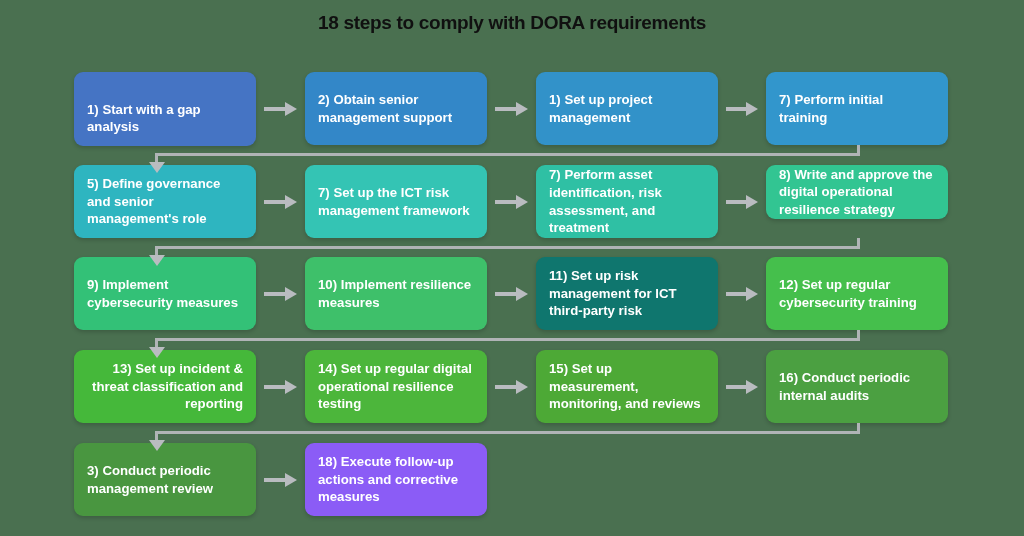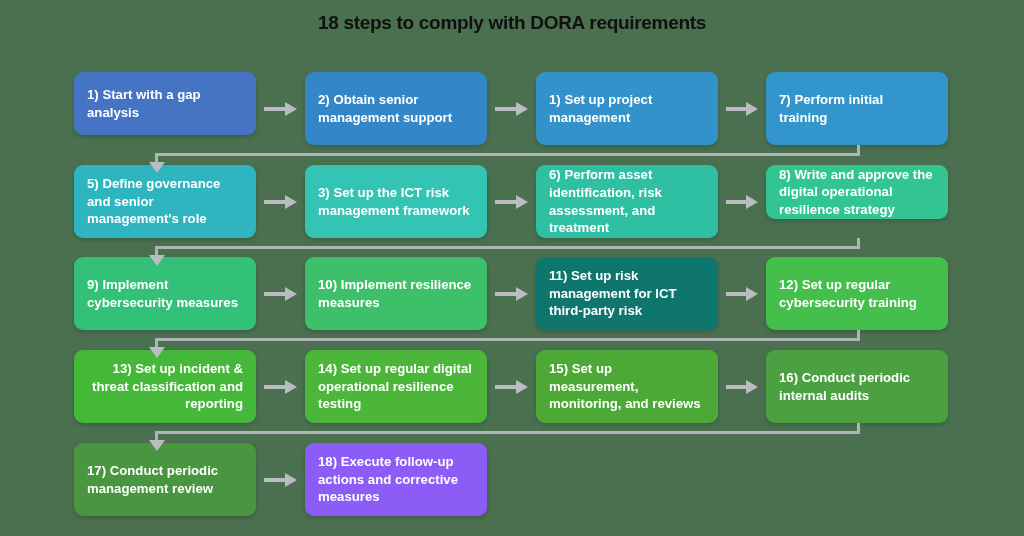--- a/index.html
+++ b/index.html
@@ -66,40 +66,40 @@
   }
 </style>
 </head>
 <body>
 
 <div id="stage">
 
   <div class="title">18 steps to comply with DORA requirements</div>
 
   <div id="layer">
-      <div class="box" style="left: 74px; top: 72px; width: 182px; height: 63px; background: rgb(69, 116, 196);">
+      <div class="box" style="left: 74px; top: 72px; width: 182px; height: 74px; background: rgb(69, 116, 196); align-items: flex-end;">
         <span>1) Start with a gap analysis</span>
       </div>
       <div class="box" style="left: 305px; top: 72px; width: 182px; height: 73px; background: rgb(51, 135, 200);">
         <span>2) Obtain senior management support</span>
       </div>
       <div class="box" style="left: 536px; top: 72px; width: 182px; height: 73px; background: rgb(50, 146, 201);">
         <span>1) Set up project management</span>
       </div>
       <div class="box" style="left: 766px; top: 72px; width: 182px; height: 73px; background: rgb(50, 150, 204);">
         <span>7) Perform initial training</span>
       </div>
       <div class="box" style="left: 74px; top: 165px; width: 182px; height: 73px; background: rgb(46, 181, 192); justify-content: center;">
         <span>5) Define governance and senior management's role</span>
       </div>
       <div class="box" style="left: 305px; top: 165px; width: 182px; height: 73px; background: rgb(52, 196, 180);">
-        <span>3) Set up the ICT risk management framework</span>
+        <span>7) Set up the ICT risk management framework</span>
       </div>
       <div class="box" style="left: 536px; top: 165px; width: 182px; height: 73px; background: rgb(47, 192, 164);">
-        <span>6) Perform asset identification, risk assessment, and treatment</span>
+        <span>7) Perform asset identification, risk assessment, and treatment</span>
       </div>
       <div class="box" style="left: 766px; top: 165px; width: 182px; height: 54px; background: rgb(50, 197, 146);">
         <span>8) Write and approve the digital operational resilience strategy</span>
       </div>
       <div class="box" style="left: 74px; top: 257px; width: 182px; height: 73px; background: rgb(51, 193, 119);">
         <span>9) Implement cybersecurity measures</span>
       </div>
       <div class="box" style="left: 305px; top: 257px; width: 182px; height: 73px; background: rgb(62, 192, 106);">
         <span>10) Implement resilience measures</span>
       </div>
@@ -115,21 +115,21 @@
       <div class="box" style="left: 305px; top: 350px; width: 182px; height: 73px; background: rgb(76, 182, 59);">
         <span>14) Set up regular digital operational resilience testing</span>
       </div>
       <div class="box" style="left: 536px; top: 350px; width: 182px; height: 73px; background: rgb(77, 169, 54);">
         <span>15) Set up measurement, monitoring, and reviews</span>
       </div>
       <div class="box" style="left: 766px; top: 350px; width: 182px; height: 73px; background: rgb(75, 160, 65);">
         <span>16) Conduct periodic internal audits</span>
       </div>
       <div class="box" style="left: 74px; top: 443px; width: 182px; height: 73px; background: rgb(73, 150, 64);">
-        <span>17) Conduct periodic management review</span>
+        <span>3) Conduct periodic management review</span>
       </div>
       <div class="box" style="left: 305px; top: 443px; width: 182px; height: 73px; background: #8b5cf6;">
         <span>18) Execute follow-up actions and corrective measures</span>
       </div>
       <div class="harrow" style="left: 264px; width: 33px; top: 101.5px;">
         <div class="shaft"></div>
         <div class="head"></div>
       </div>
       <div class="harrow" style="left: 495px; width: 33px; top: 101.5px;">
         <div class="shaft"></div>

